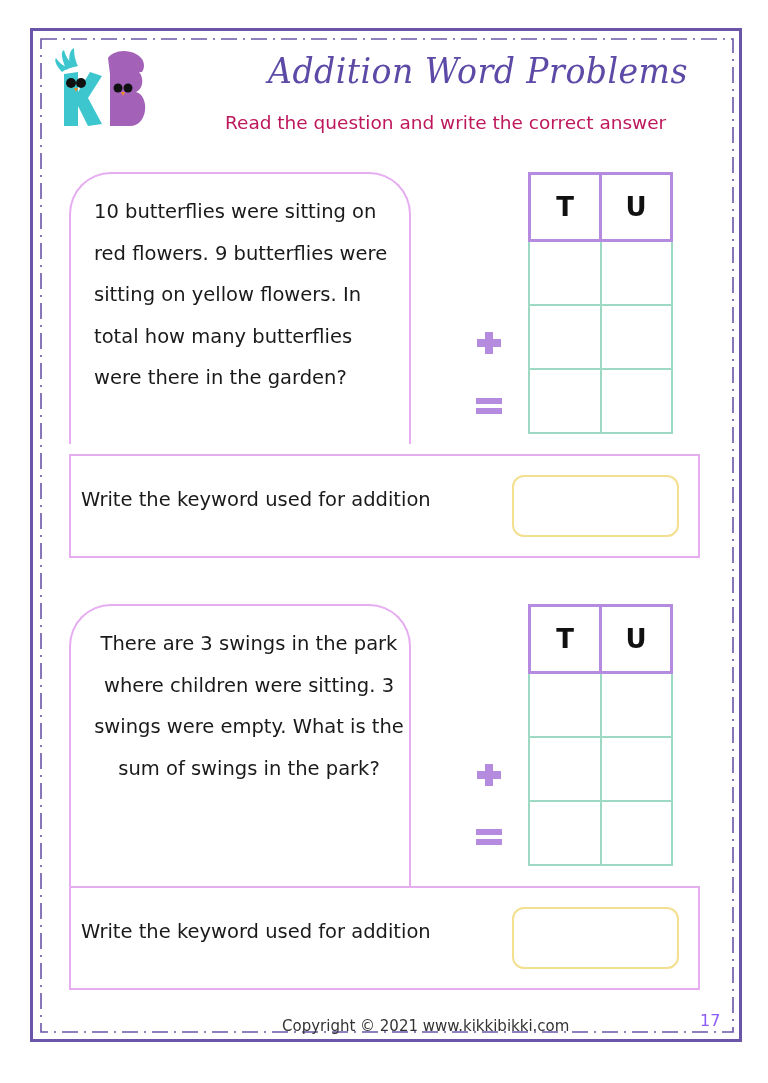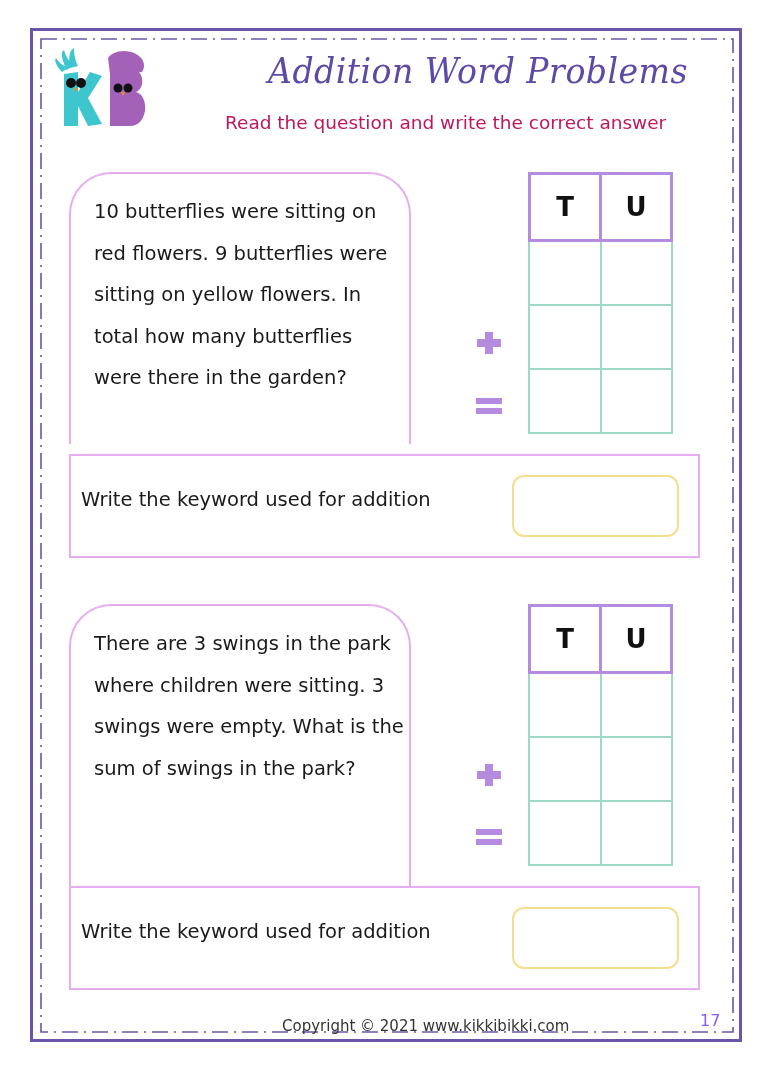--- a/index.html
+++ b/index.html
@@ -99,21 +99,21 @@
       <rect x="2" y="6" width="26" height="6" fill="#b58be0"></rect>
       <rect x="2" y="16" width="26" height="6" fill="#b58be0"></rect>
     </svg>
 </div>
 
 <div class="keyword-row" style="top:454px;">
   <div class="keyword-label">Write the keyword used for addition</div>
   <div class="keyword-box"></div>
 </div>
 
-<div class="question-card" style="top:604px; height:328px;">
+<div class="question-card" style="top:604px; height:328px;text-align:center;">
   <div class="question-text">There are 3 swings in the park where children were sitting. 3 swings were empty. What is the sum of swings in the park?</div>
 </div>
 
 <div class="tu-grid" style="top:604px;">
   <div class="tu-header">
     <div class="h-cell">T</div>
     <div class="h-cell">U</div>
   </div>
   <div class="tu-body">
     <div class="tu-row">

